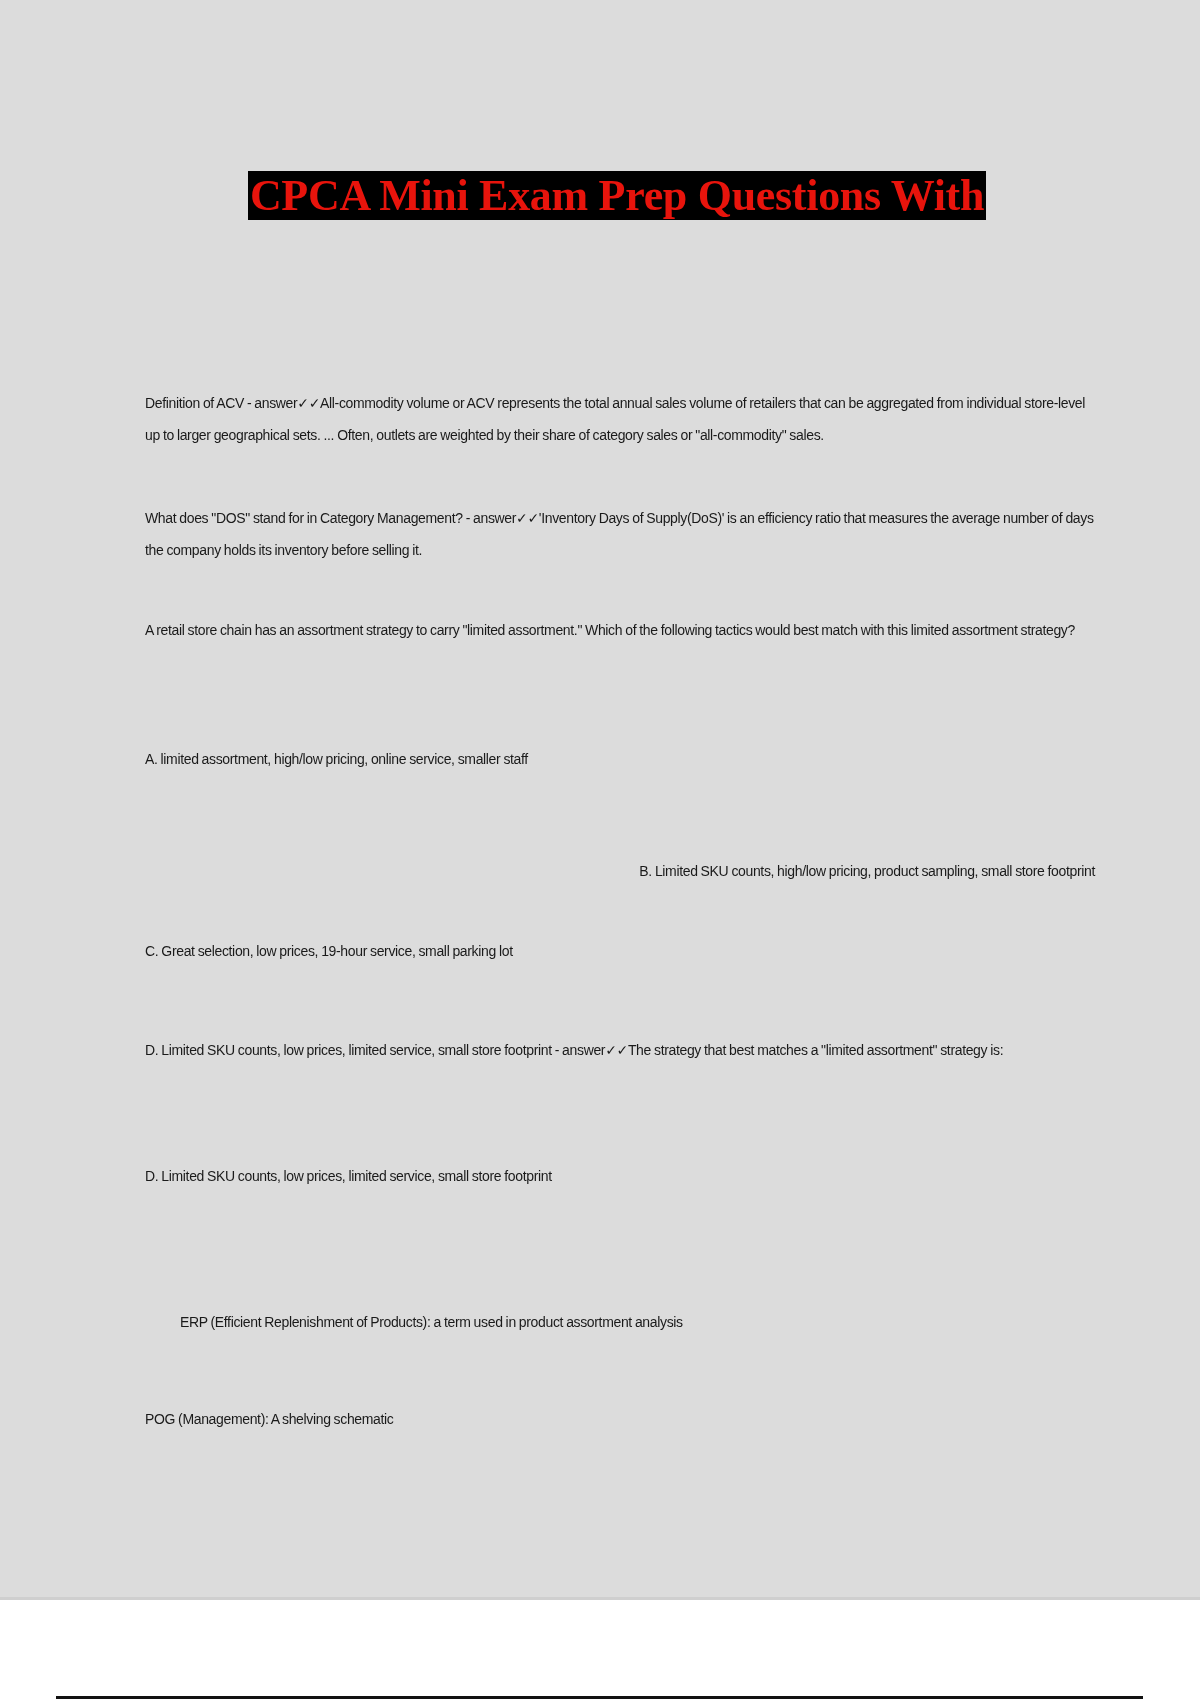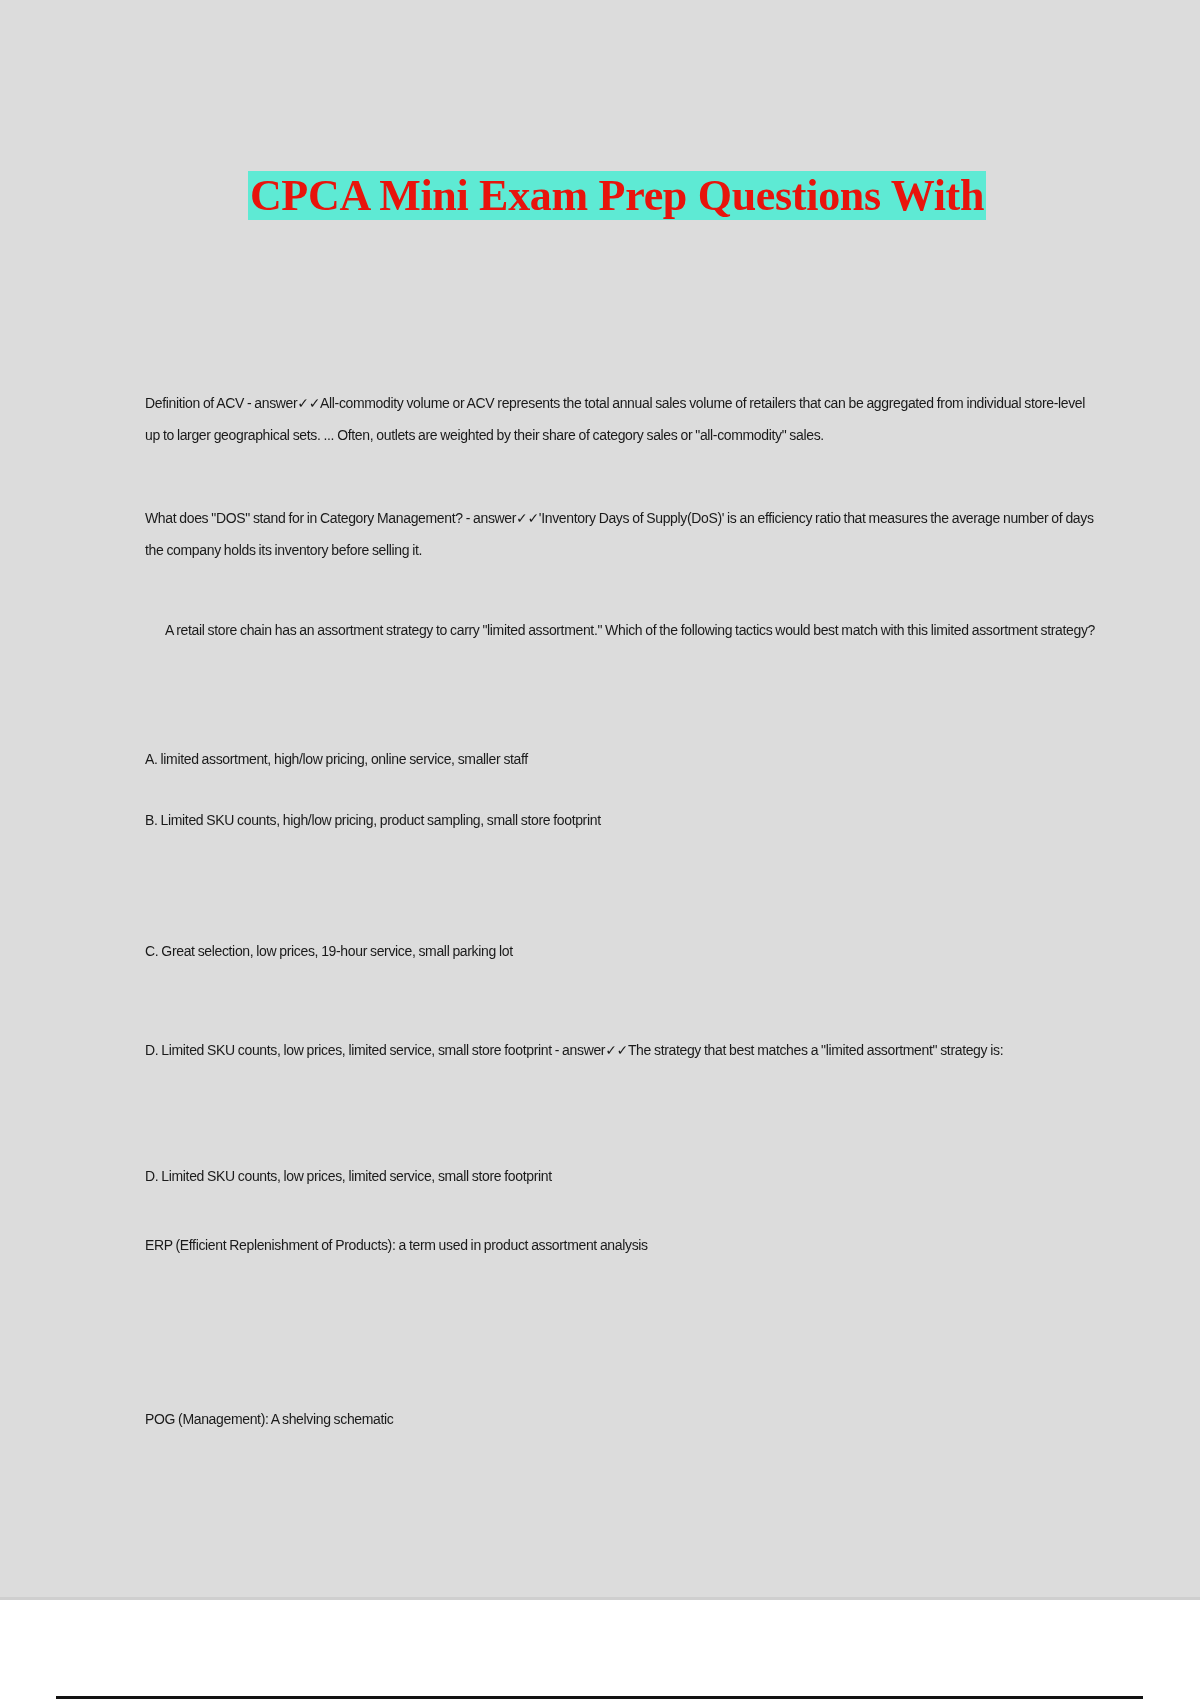--- a/index.html
+++ b/index.html
@@ -18,21 +18,21 @@
   }
   .title {
     position: absolute; left: 0; top: 167px; width: 1234px;
     text-align: center;
     font-family: "Liberation Serif", serif;
     font-weight: bold; font-size: 44px; line-height: 58px;
     color: #e8140c;
     letter-spacing: -0.3px;
   }
   .title span {
-    background: #5eead4;
+    background: #000000;
     padding: 0 2px;
   }
   .para {
     position: absolute; left: 145px; width: 950px;
     font-size: 14px; line-height: 31.5px;
     color: #1a1a1a;
     letter-spacing: -0.35px;
     word-spacing: -0.5px;
   }
   .bottom-rule {
@@ -43,23 +43,23 @@
 </head>
 <body>
 
 <div class="page">
   <div class="title">
     <span>CPCA Mini Exam Prep Questions With</span><br>
   </div>
 
   <div class="para" style="top:388px;">Definition of ACV - answer✓✓All-commodity volume or ACV represents the total annual sales volume of retailers that can be aggregated from individual store-level up to larger geographical sets. ... Often, outlets are weighted by their share of category sales or "all-commodity" sales.</div>
   <div class="para" style="top:503px;">What does "DOS" stand for in Category Management? - answer✓✓'Inventory Days of Supply(DoS)' is an efficiency ratio that measures the average number of days the company holds its inventory before selling it.</div>
-  <div class="para" style="top:615px;text-align:right;">A retail store chain has an assortment strategy to carry "limited assortment." Which of the following tactics would best match with this limited assortment strategy?</div>
+  <div class="para" style="top:615px;">A retail store chain has an assortment strategy to carry "limited assortment." Which of the following tactics would best match with this limited assortment strategy?</div>
   <div class="para" style="top:744px;">A. limited assortment, high/low pricing, online service, smaller staff</div>
-  <div class="para" style="top:805px;">B. Limited SKU counts, high/low pricing, product sampling, small store footprint</div>
+  <div class="para" style="top:856px;text-align:right;">B. Limited SKU counts, high/low pricing, product sampling, small store footprint</div>
   <div class="para" style="top:936px;">C. Great selection, low prices, 19-hour service, small parking lot</div>
   <div class="para" style="top:1035px;">D. Limited SKU counts, low prices, limited service, small store footprint - answer✓✓The strategy that best matches a "limited assortment" strategy is:</div>
   <div class="para" style="top:1161px;">D. Limited SKU counts, low prices, limited service, small store footprint</div>
-  <div class="para" style="top:1230px;">ERP (Efficient Replenishment of Products): a term used in product assortment analysis</div>
+  <div class="para" style="top:1307px;margin-left:35px;">ERP (Efficient Replenishment of Products): a term used in product assortment analysis</div>
   <div class="para" style="top:1404px;">POG (Management): A shelving schematic</div>
 </div>
 <div class="page-edge"></div>
 <div class="bottom-rule"></div>
 
 </body></html>

